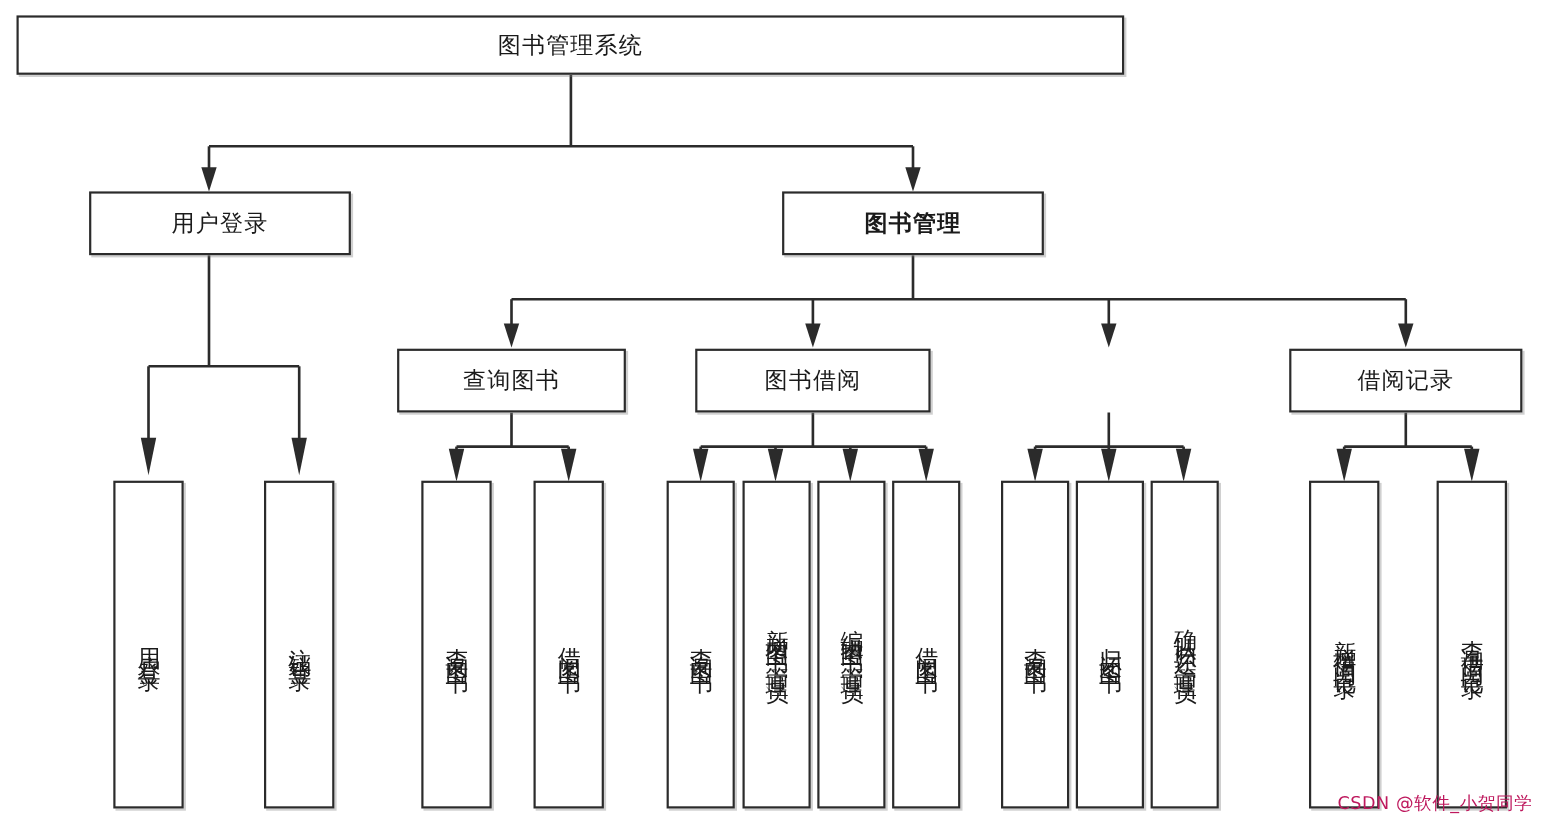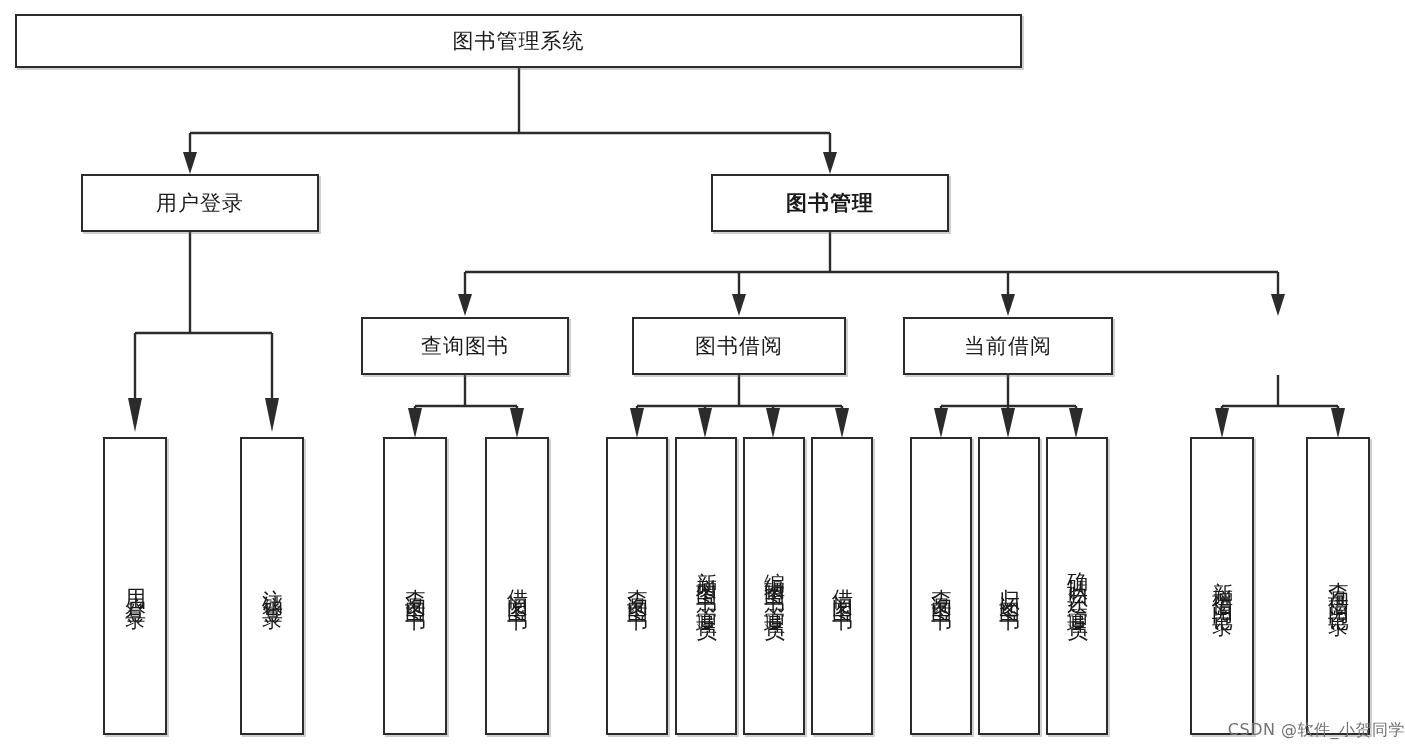--- a/index.html
+++ b/index.html
@@ -34,24 +34,24 @@
     writing-mode:vertical-rl;
     text-orientation:upright;
     letter-spacing:7px;
     line-height:1;
     white-space:nowrap;
   }
   .node .htext{white-space:nowrap;}
 
   .watermark{
     position:absolute;
-    right:0;
+    right:12px;
     bottom:6px;
     font-size:16px;
-    color:#737373;
+    color:#be185d;
     white-space:nowrap;
     letter-spacing:.5px;
     margin-left:28px;
   }
   svg.links{position:absolute;left:0;top:0;width:1405px;height:747px;pointer-events:none;}
   svg.links path,svg.links line{stroke:#2b2b2b;stroke-width:2.4;fill:none;}
   svg.links polygon{fill:#2b2b2b;}
 </style>
 </head>
 <body>
@@ -130,22 +130,22 @@
   <div class="node horiz" style="left:711px;top:174px;width:238px;height:58px;font-weight:bold;">
     <span class="htext">图书管理</span>
   </div>
 
   <div class="node horiz" style="left:361px;top:317px;width:208px;height:58px;">
     <span class="htext">查询图书</span>
   </div>
   <div class="node horiz" style="left:632px;top:317px;width:214px;height:58px;text-align:right;">
     <span class="htext">图书借阅</span>
   </div>
-  <div class="node horiz" style="left:903px;top:317px;width:210px;height:58px;">
-    <span class="htext">当前借阅</span>
+  <div class="node horiz" style="left:1172px;top:317px;width:212px;height:58px;">
+    <span class="htext">借阅记录</span>
   </div>
 
   <div class="node vert" style="left:103px;top:437px;width:64px;height:298px;">
     <span class="vtext">用户登录</span>
   </div>
   <div class="node vert" style="left:240px;top:437px;width:64px;height:298px;">
     <span class="vtext">注销登录</span>
   </div>
 
   <div class="node vert" style="left:383px;top:437px;width:64px;height:298px;">

